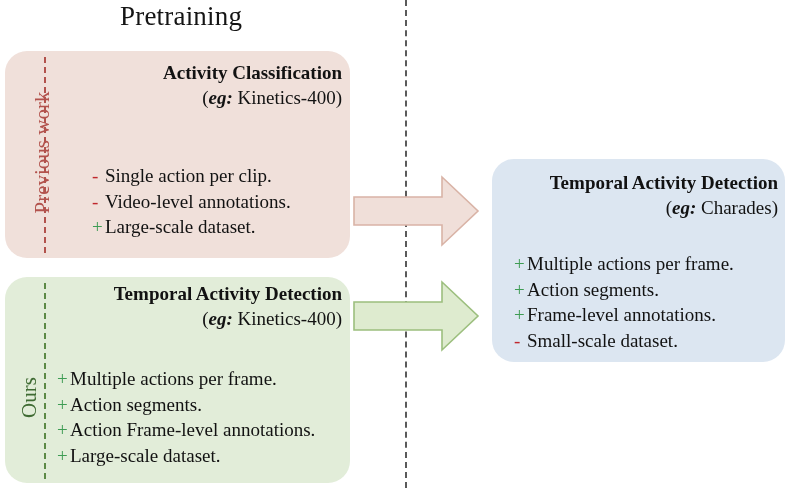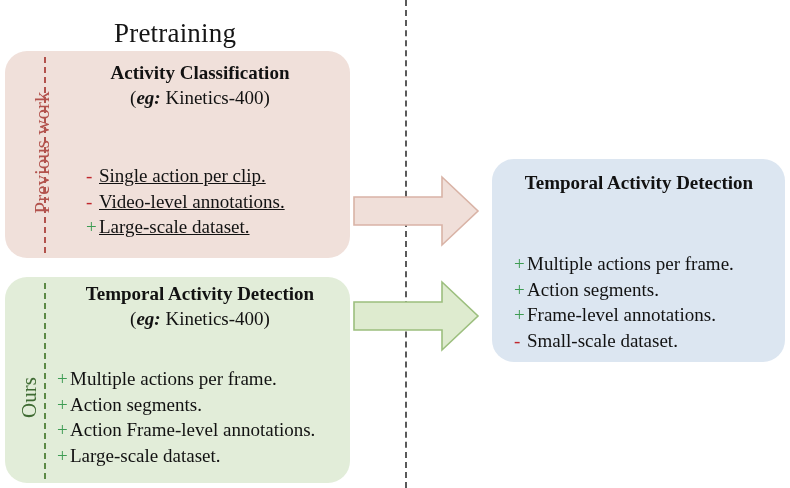--- a/index.html
+++ b/index.html
@@ -26,21 +26,21 @@
   
   .col-title {
     position: absolute;
     font-family: "Liberation Serif", "DejaVu Serif", serif;
     font-size: 27px;
     font-weight: 400;
     color: #151515;
     letter-spacing: 0.2px;
     white-space: nowrap;
   }
-  #title-pretraining { left: 114px; top: 1px; margin-top: 17px; }
+  #title-pretraining { left: 120px; top: 1px; }
   #title-downstream  { left: 552px; top: 1px; }
 
   
   #center-divider {
     position: absolute;
     left: 405px;
     top: 0px;
     width: 0px;
     height: 488px;
     border-left: 2px dashed #5a5a5a;
@@ -112,40 +112,40 @@
   #dash-ours {
     left: 44px;
     top: 283px;
     height: 196px;
     border-left-color: #5C8A46;
   }
 
   
   .panel-head {
     position: absolute;
-    text-align: center;
+    text-align: right;
     font-size: 19px;
     line-height: 25px;
     color: #121212;
   }
   .panel-head .l1 { font-weight: bold; }
   .panel-head .l1-bi { font-weight: bold; font-style: italic; }
   .panel-head .eg { font-style: italic; font-weight: bold; }
 
   #head-previous { left: 58px; top: 60px; width: 284px; }
   #head-ours     { left: 58px; top: 281px; width: 284px; }
   #head-downstream { left: 500px; top: 170px; width: 278px; }
 
   .bullets {
     position: absolute;
     font-size: 19px;
     line-height: 25.5px;
     color: #121212;
   }
-  #bullets-previous   { left: 86px; top: 163px; text-decoration: underline; }
+  #bullets-previous   { left: 92px; top: 163px; }
   #bullets-ours       { left: 57px; top: 366px; }
   #bullets-downstream { left: 514px; top: 251px; }
 
   .bullet { white-space: nowrap; }
   .sign {
     display: inline-block;
     width: 13px;
     font-weight: 400;
   }
   .sign-plus  { color: #3E9C54; }
@@ -195,20 +195,21 @@
     <div class="bullet"><span class="sign sign-plus">+</span><span>Multiple actions per frame.</span></div>
     <div class="bullet"><span class="sign sign-plus">+</span><span>Action segments.</span></div>
     <div class="bullet"><span class="sign sign-plus">+</span><span>Action Frame-level annotations.</span></div>
     <div class="bullet"><span class="sign sign-plus">+</span><span>Large-scale dataset.</span></div>
   </div>
 
   <div class="panel" id="panel-downstream"></div>
 
   <div class="panel-head" id="head-downstream">
     <div class="l1">Temporal Activity Detection</div>
+    <div><span>(</span><span class="eg">eg:</span><span> Charades)</span></div>
   </div>
 
   <div class="bullets" id="bullets-downstream">
     <div class="bullet"><span class="sign sign-plus">+</span><span>Multiple actions per frame.</span></div>
     <div class="bullet"><span class="sign sign-plus">+</span><span>Action segments.</span></div>
     <div class="bullet"><span class="sign sign-plus">+</span><span>Frame-level annotations.</span></div>
     <div class="bullet"><span class="sign sign-minus">-</span><span>Small-scale dataset.</span></div>
   </div>
 
   <svg class="arrow-svg" id="arrow-pink" width="128" height="76" viewBox="0 0 128 76">

